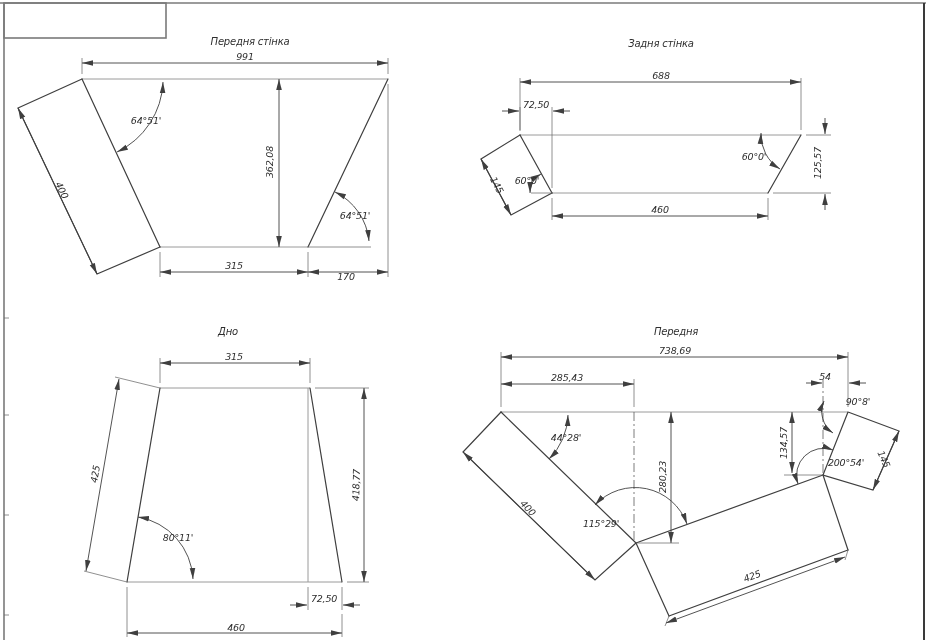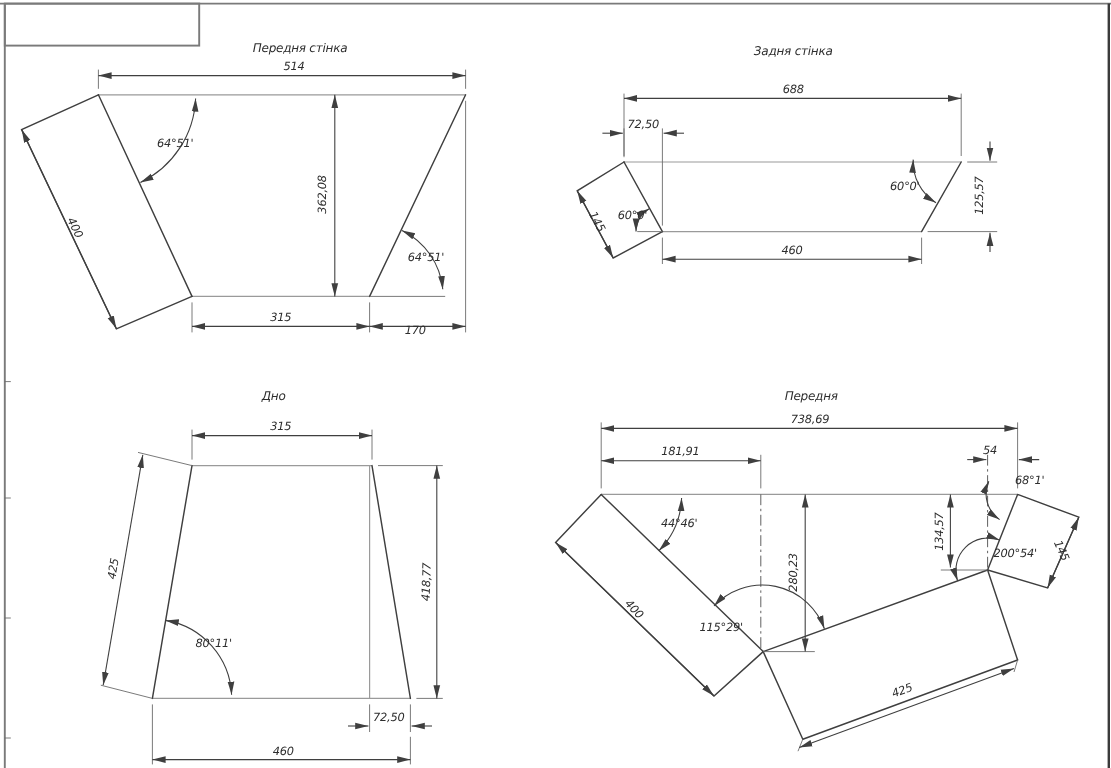--- a/index.html
+++ b/index.html
@@ -160,21 +160,21 @@
     <path class="dim" d="M568,415 A66 66 0 0 1 549,459" marker-start="url(#ar)" marker-end="url(#ar)"></path>
     <path class="dim" d="M595,505 A55 55 0 0 1 687,524" marker-start="url(#ar)" marker-end="url(#ar)"></path>
     <path class="dim" d="M833,433 A26 26 0 0 1 824,401" marker-start="url(#ar)" marker-end="url(#ar)"></path>
     <path class="dim" d="M798,484 A27 27 0 0 1 833,450" marker-start="url(#ar)" marker-end="url(#ar)"></path>
   </g>
 </svg>
 
 <div>
 
   <span class="lbl ttl" style="left:250px;top:41px">Передня стінка</span>
-  <span class="lbl" style="left:245px;top:56px">514</span>
+  <span class="lbl" style="left:245px;top:56px">991</span>
   <span class="lbl" style="left:269px;top:162px;--r:-90deg">362,08</span>
   <span class="lbl" style="left:234px;top:265px">315</span>
   <span class="lbl" style="left:346px;top:276px">170</span>
   <span class="lbl" style="left:62px;top:190px;--r:64deg">400</span>
   <span class="lbl" style="left:146px;top:120px">64°51'</span>
   <span class="lbl" style="left:355px;top:215px">64°51'</span>
 
   <span class="lbl ttl" style="left:661px;top:43px">Задня стінка</span>
   <span class="lbl" style="left:661px;top:75px">688</span>
   <span class="lbl" style="left:536px;top:104px">72,50</span>
@@ -187,24 +187,24 @@
   <span class="lbl ttl" style="left:228px;top:331px">Дно</span>
   <span class="lbl" style="left:234px;top:356px">315</span>
   <span class="lbl" style="left:95px;top:474px;--r:-80deg">425</span>
   <span class="lbl" style="left:356px;top:485px;--r:-88deg">418,77</span>
   <span class="lbl" style="left:178px;top:537px">80°11'</span>
   <span class="lbl" style="left:324px;top:598px">72,50</span>
   <span class="lbl" style="left:236px;top:627px">460</span>
 
   <span class="lbl ttl" style="left:676px;top:331px">Передня</span>
   <span class="lbl" style="left:675px;top:350px">738,69</span>
-  <span class="lbl" style="left:567px;top:377px">181,91</span>
+  <span class="lbl" style="left:567px;top:377px">285,43</span>
   <span class="lbl" style="left:825px;top:376px">54</span>
-  <span class="lbl" style="left:858px;top:401px">68°1'</span>
-  <span class="lbl" style="left:566px;top:437px">44°46'</span>
+  <span class="lbl" style="left:858px;top:401px">90°8'</span>
+  <span class="lbl" style="left:566px;top:437px">44°28'</span>
   <span class="lbl" style="left:528px;top:508px;--r:46deg">400</span>
   <span class="lbl" style="left:601px;top:523px">115°29'</span>
   <span class="lbl" style="left:662px;top:477px;--r:-90deg">280,23</span>
   <span class="lbl" style="left:783px;top:443px;--r:-90deg">134,57</span>
   <span class="lbl" style="left:846px;top:462px">200°54'</span>
   <span class="lbl" style="left:884px;top:459px;--r:66deg">145</span>
   <span class="lbl" style="left:752px;top:576px;--r:-20deg">425</span>
 </div>
 
 </div>

